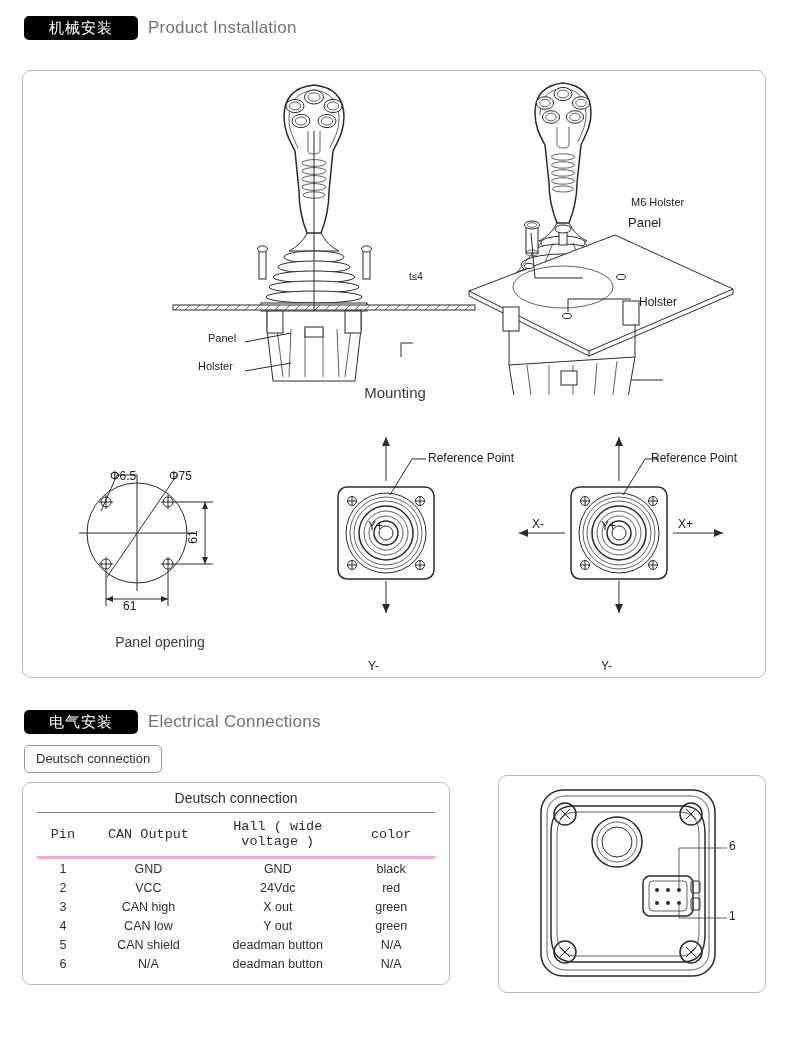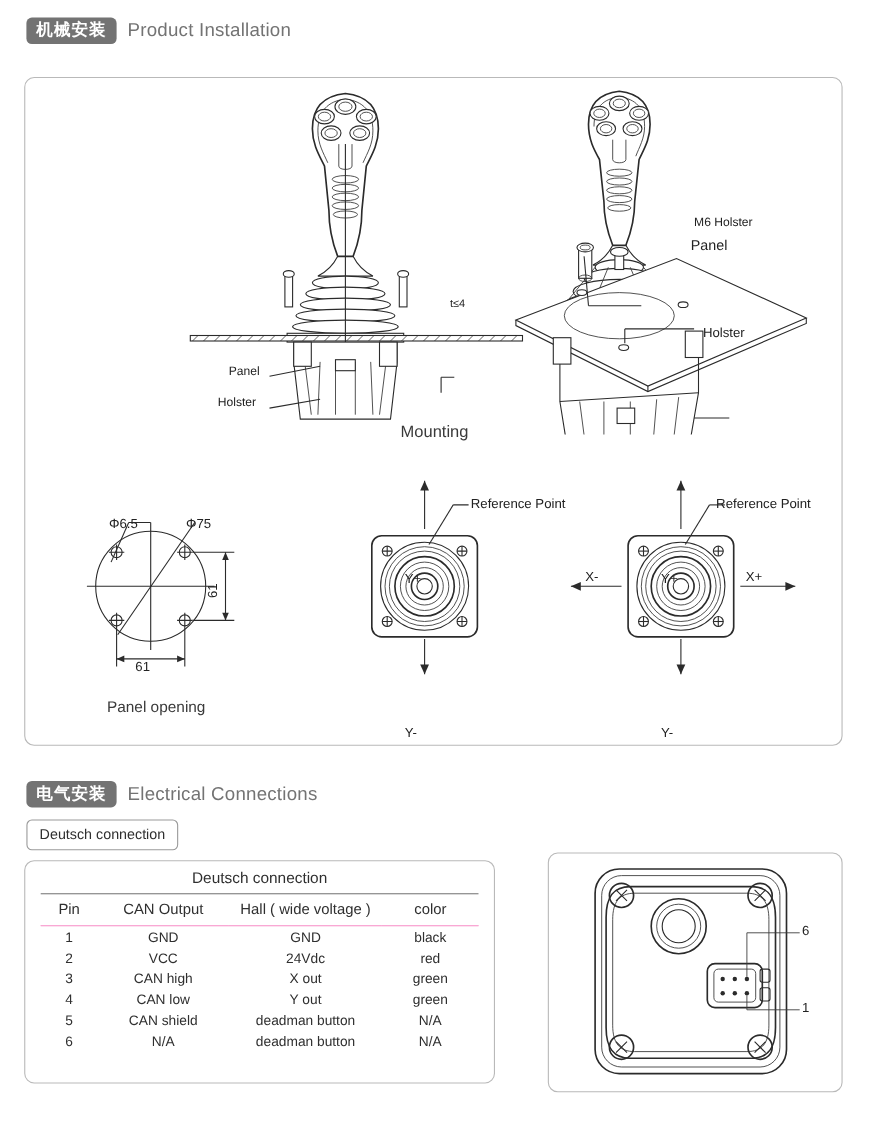--- a/index.html
+++ b/index.html
@@ -8,23 +8,23 @@
     background: #ffffff;
     font-family: "Liberation Sans", "DejaVu Sans", sans-serif;
     color: #2b2b2b;
     overflow: hidden;
   }
   .page { position: relative; width: 800px; height: 1040px; }
 
   
   .sec-head { display: flex; align-items: center; gap: 10px; }
   .badge {
-    background: #737373; color: #ffffff;
-    font-size: 15px; font-weight: 700;
-    padding: 4px 9px 5px; border-radius: 5px;
+    background: #000000; color: #ffffff;
+    font-size: 15px; font-weight: 400;
+    padding: 4px 25px 5px; border-radius: 5px;
     letter-spacing: 1px; line-height: 1;
     white-space: nowrap;
   }
   .sec-title { font-size: 17px; color: #737373; letter-spacing: .2px; }
 
   
   .panel {
     position: absolute;
     border: 1px solid #b9b9b9;
     border-radius: 9px;
@@ -44,21 +44,21 @@
   }
 
   
   table.pintable { width: 100%; border-collapse: collapse; }
   table.pintable caption {
     font-size: 14px; color: #2f2f2f; padding: 7px 0 6px;
     border-bottom: 1px solid #7d7d7d;
   }
   table.pintable th {
     font-size: 13.5px; font-weight: 400; color: #2f2f2f;
-    padding: 6px 0 7px; border-bottom: 1px solid #f9a8d4;
+    padding: 6px 0 7px; border-bottom: 3px solid #f9a8d4; font-family: Liberation Mono, monospace;
   }
   table.pintable td {
     font-size: 12.5px; color: #2f2f2f;
     padding: 2.5px 0; text-align: center;
   }
   .col-pin   { width: 13%; }
   .col-can   { width: 30%; }
   .col-hall  { width: 35%; }
   .col-color { width: 22%; }
 
@@ -309,24 +309,24 @@
       <path fill="#2b2b2b" d="M160 61 l-3 7 h6 z"></path>
       <path fill="#2b2b2b" d="M160 123 l-3 -7 h6 z"></path>
 
       <line class="st w1" x1="61" y1="130" x2="61" y2="165"></line>
       <line class="st w1" x1="123" y1="130" x2="123" y2="165"></line>
       <line class="st w1" x1="61" y1="158" x2="123" y2="158"></line>
       <path fill="#2b2b2b" d="M61 158 l7 -3 v6 z"></path>
       <path fill="#2b2b2b" d="M123 158 l-7 -3 v6 z"></path>
       <text class="t" x="152" y="96" font-size="12" transform="rotate(-90 152 96)" text-anchor="middle">61</text>
     </svg>
-    <div class="lbl" style="position:absolute;left:76px;top:398px;font-size:12px;">Φ6.5</div>
+    <div class="lbl" style="position:absolute;left:87px;top:398px;font-size:12px;">Φ6.5</div>
     <div class="lbl" style="position:absolute;left:146px;top:398px;font-size:12px;">Φ75</div>
     <div class="lbl" style="position:absolute;left:100px;top:528px;font-size:12px;">61</div>
-    <div class="caption" style="position:absolute;left:4px;top:563px;width:230px;font-size:14px;">Panel opening</div>
+    <div class="caption" style="position:absolute;left:22px;top:563px;width:230px;font-size:14px;">Panel opening</div>
 
     <svg width="240" height="190" viewBox="0 0 240 190" style="position:absolute;left:255px;top:358px;">
 
       <line class="st w1" x1="108" y1="8" x2="108" y2="52"></line>
       <path fill="#2b2b2b" d="M108 8 l-4 9 h8 z"></path>
       <line class="st w1" x1="108" y1="152" x2="108" y2="184"></line>
       <path fill="#2b2b2b" d="M108 184 l-4 -9 h8 z"></path>
 
       <rect class="st w15" x="60" y="58" width="96" height="92" rx="9"></rect>
       <g>

